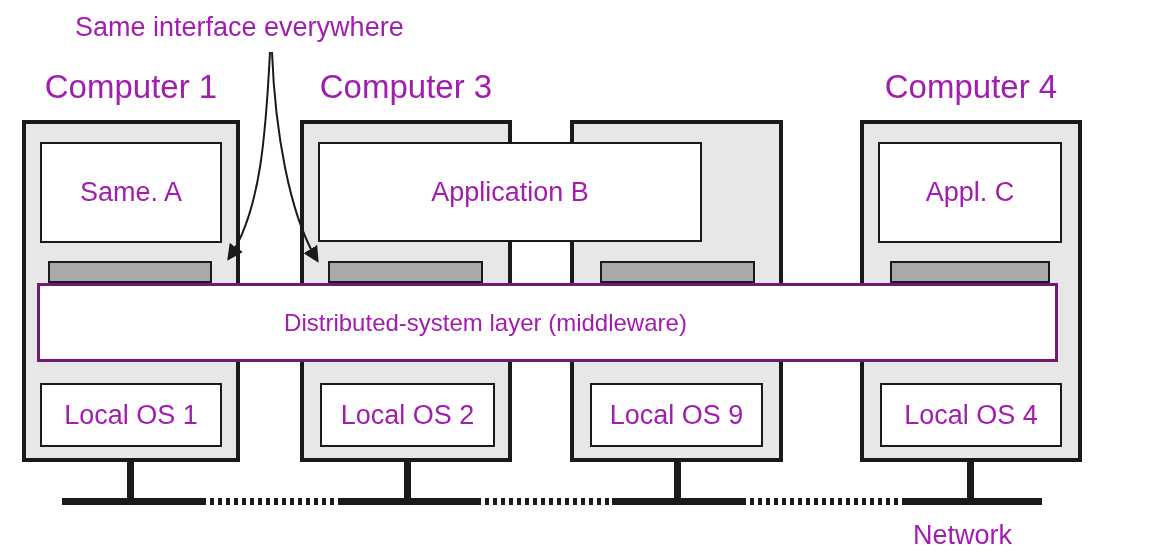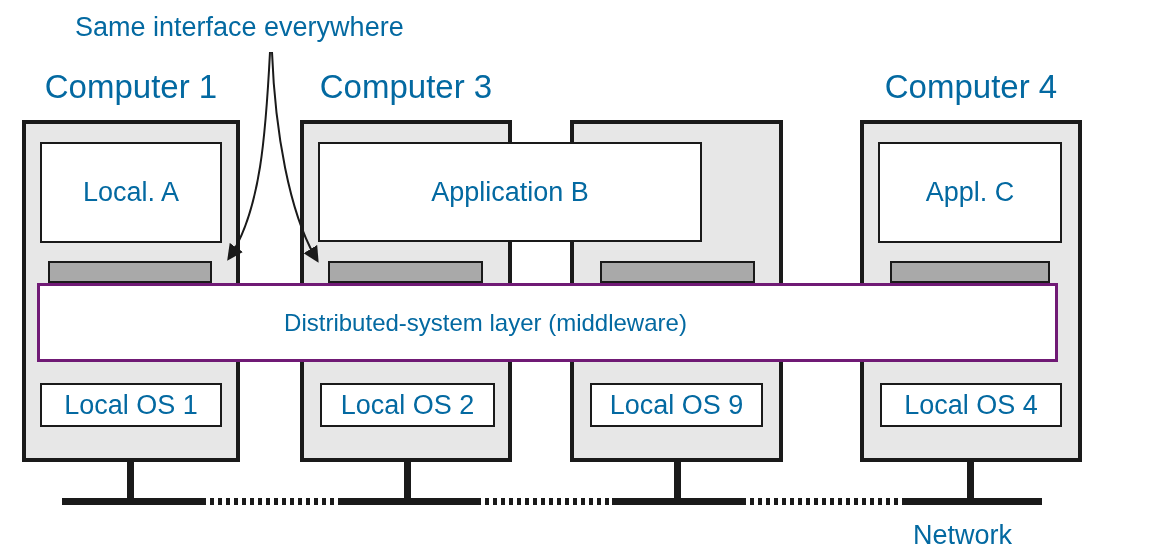--- a/index.html
+++ b/index.html
@@ -2,21 +2,21 @@
 <html><head>
 <meta charset="utf-8">
 <style>
   html, body { margin: 0; padding: 0; background: #ffffff; }
   .stage {
     position: relative;
     width: 1161px;
     height: 556px;
     background: #ffffff;
     font-family: "Liberation Sans", sans-serif;
-    color: #0369a1;
+    color: #a21caf;
     overflow: hidden;
   }
   .annotation {
     position: absolute;
     left: 75px; top: 12px;
     font-size: 27px;
     white-space: nowrap;
   }
   .comp-label {
     position: absolute;
@@ -66,21 +66,21 @@
     top: 50%; left: -62px;
     width: 100%;
     transform: translateY(-50%);
     text-align: center;
     font-size: 24px;
     white-space: nowrap;
   }
   .os-box {
     position: absolute;
     top: 383px;
-    height: 44px;
+    height: 64px;
   }
   .connector {
     position: absolute;
     top: 458px;
     width: 7px;
     height: 47px;
     background: #1a1a1a;
   }
   .net-solid {
     position: absolute;
@@ -118,21 +118,21 @@
   <div class="comp-label" style="left:22px;width:218px">Computer 1</div>
   <div class="comp-label" style="left:300px;width:212px">Computer 3</div>
   <div class="comp-label" style="left:860px;width:222px">Computer 4</div>
 
   <div class="comp-box" style="left:22px;width:218px"></div>
   <div class="comp-box" style="left:300px;width:212px"></div>
   <div class="comp-box" style="left:570px;width:213px"></div>
   <div class="comp-box" style="left:860px;width:222px"></div>
 
   <div class="white-box" style="left:40px;top:142px;width:182px;height:101px">
-    <span>Local. A</span>
+    <span>Same. A</span>
   </div>
   <div class="white-box" style="left:318px;top:142px;width:384px;height:100px">
     <span>Application B</span>
   </div>
   <div class="white-box" style="left:878px;top:142px;width:184px;height:101px">
     <span>Appl. C</span>
   </div>
 
   <div class="mw-band">
     <div class="mw-label">Distributed-system layer (middleware)</div>

